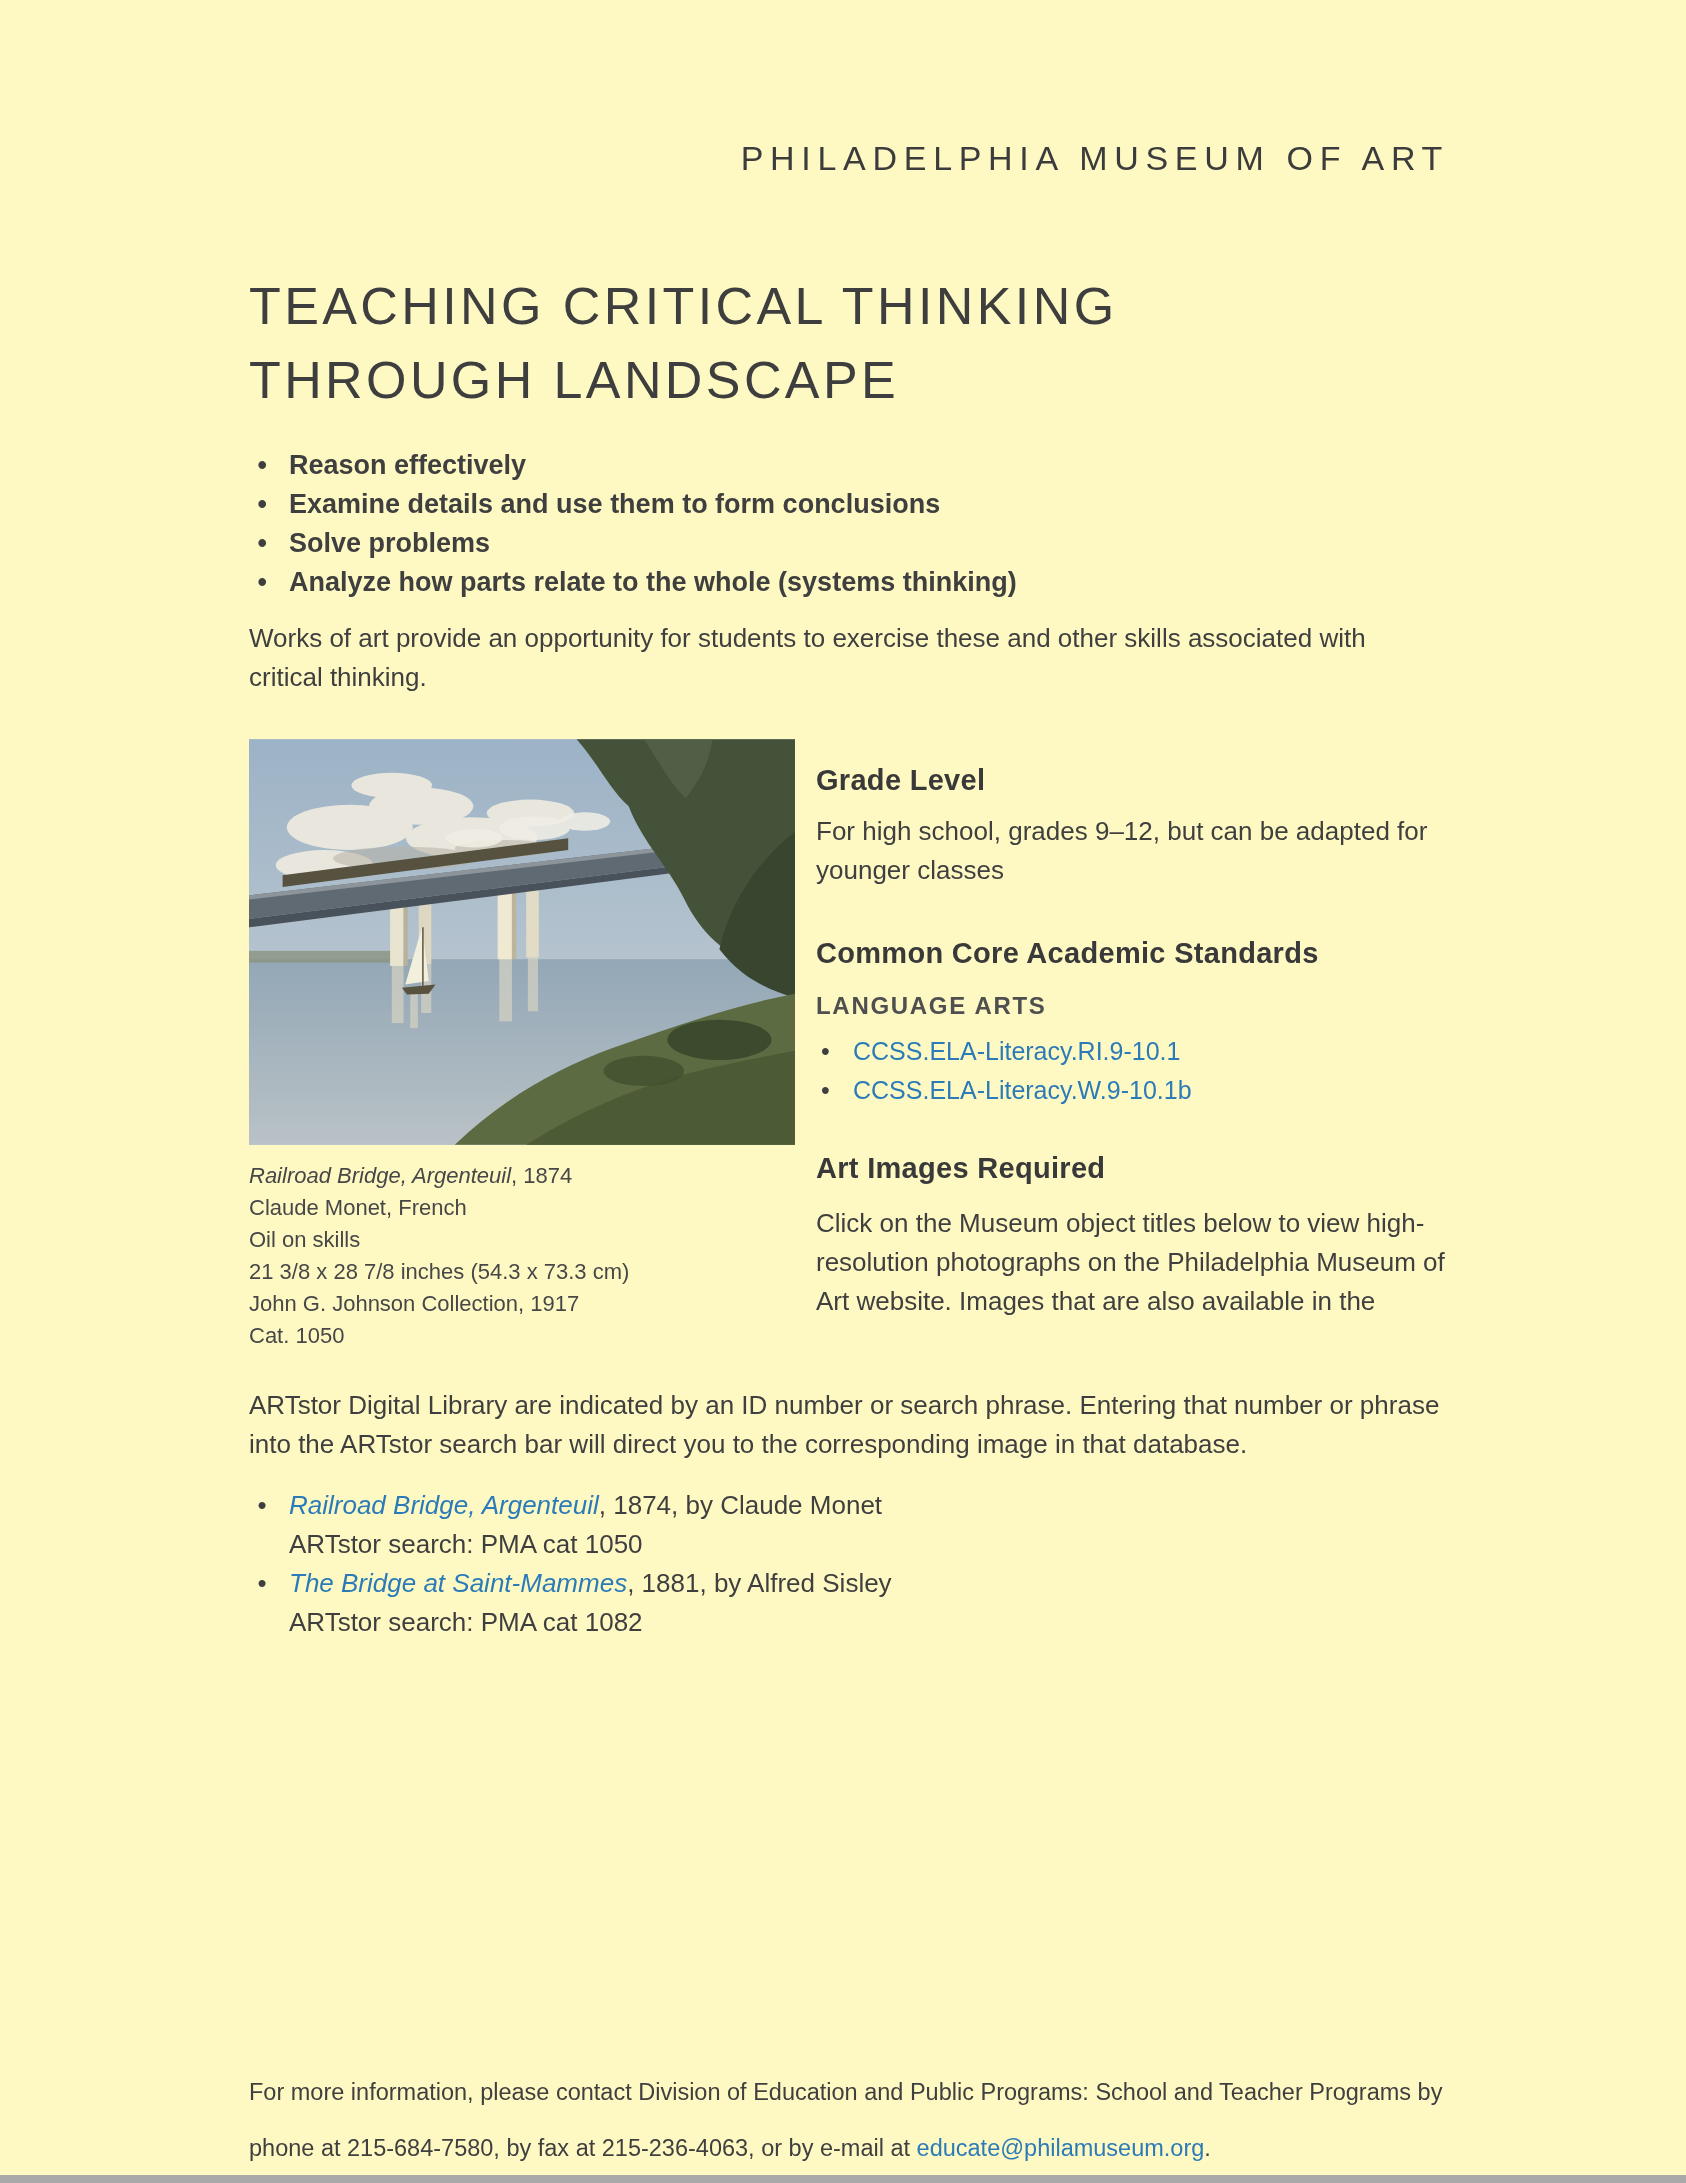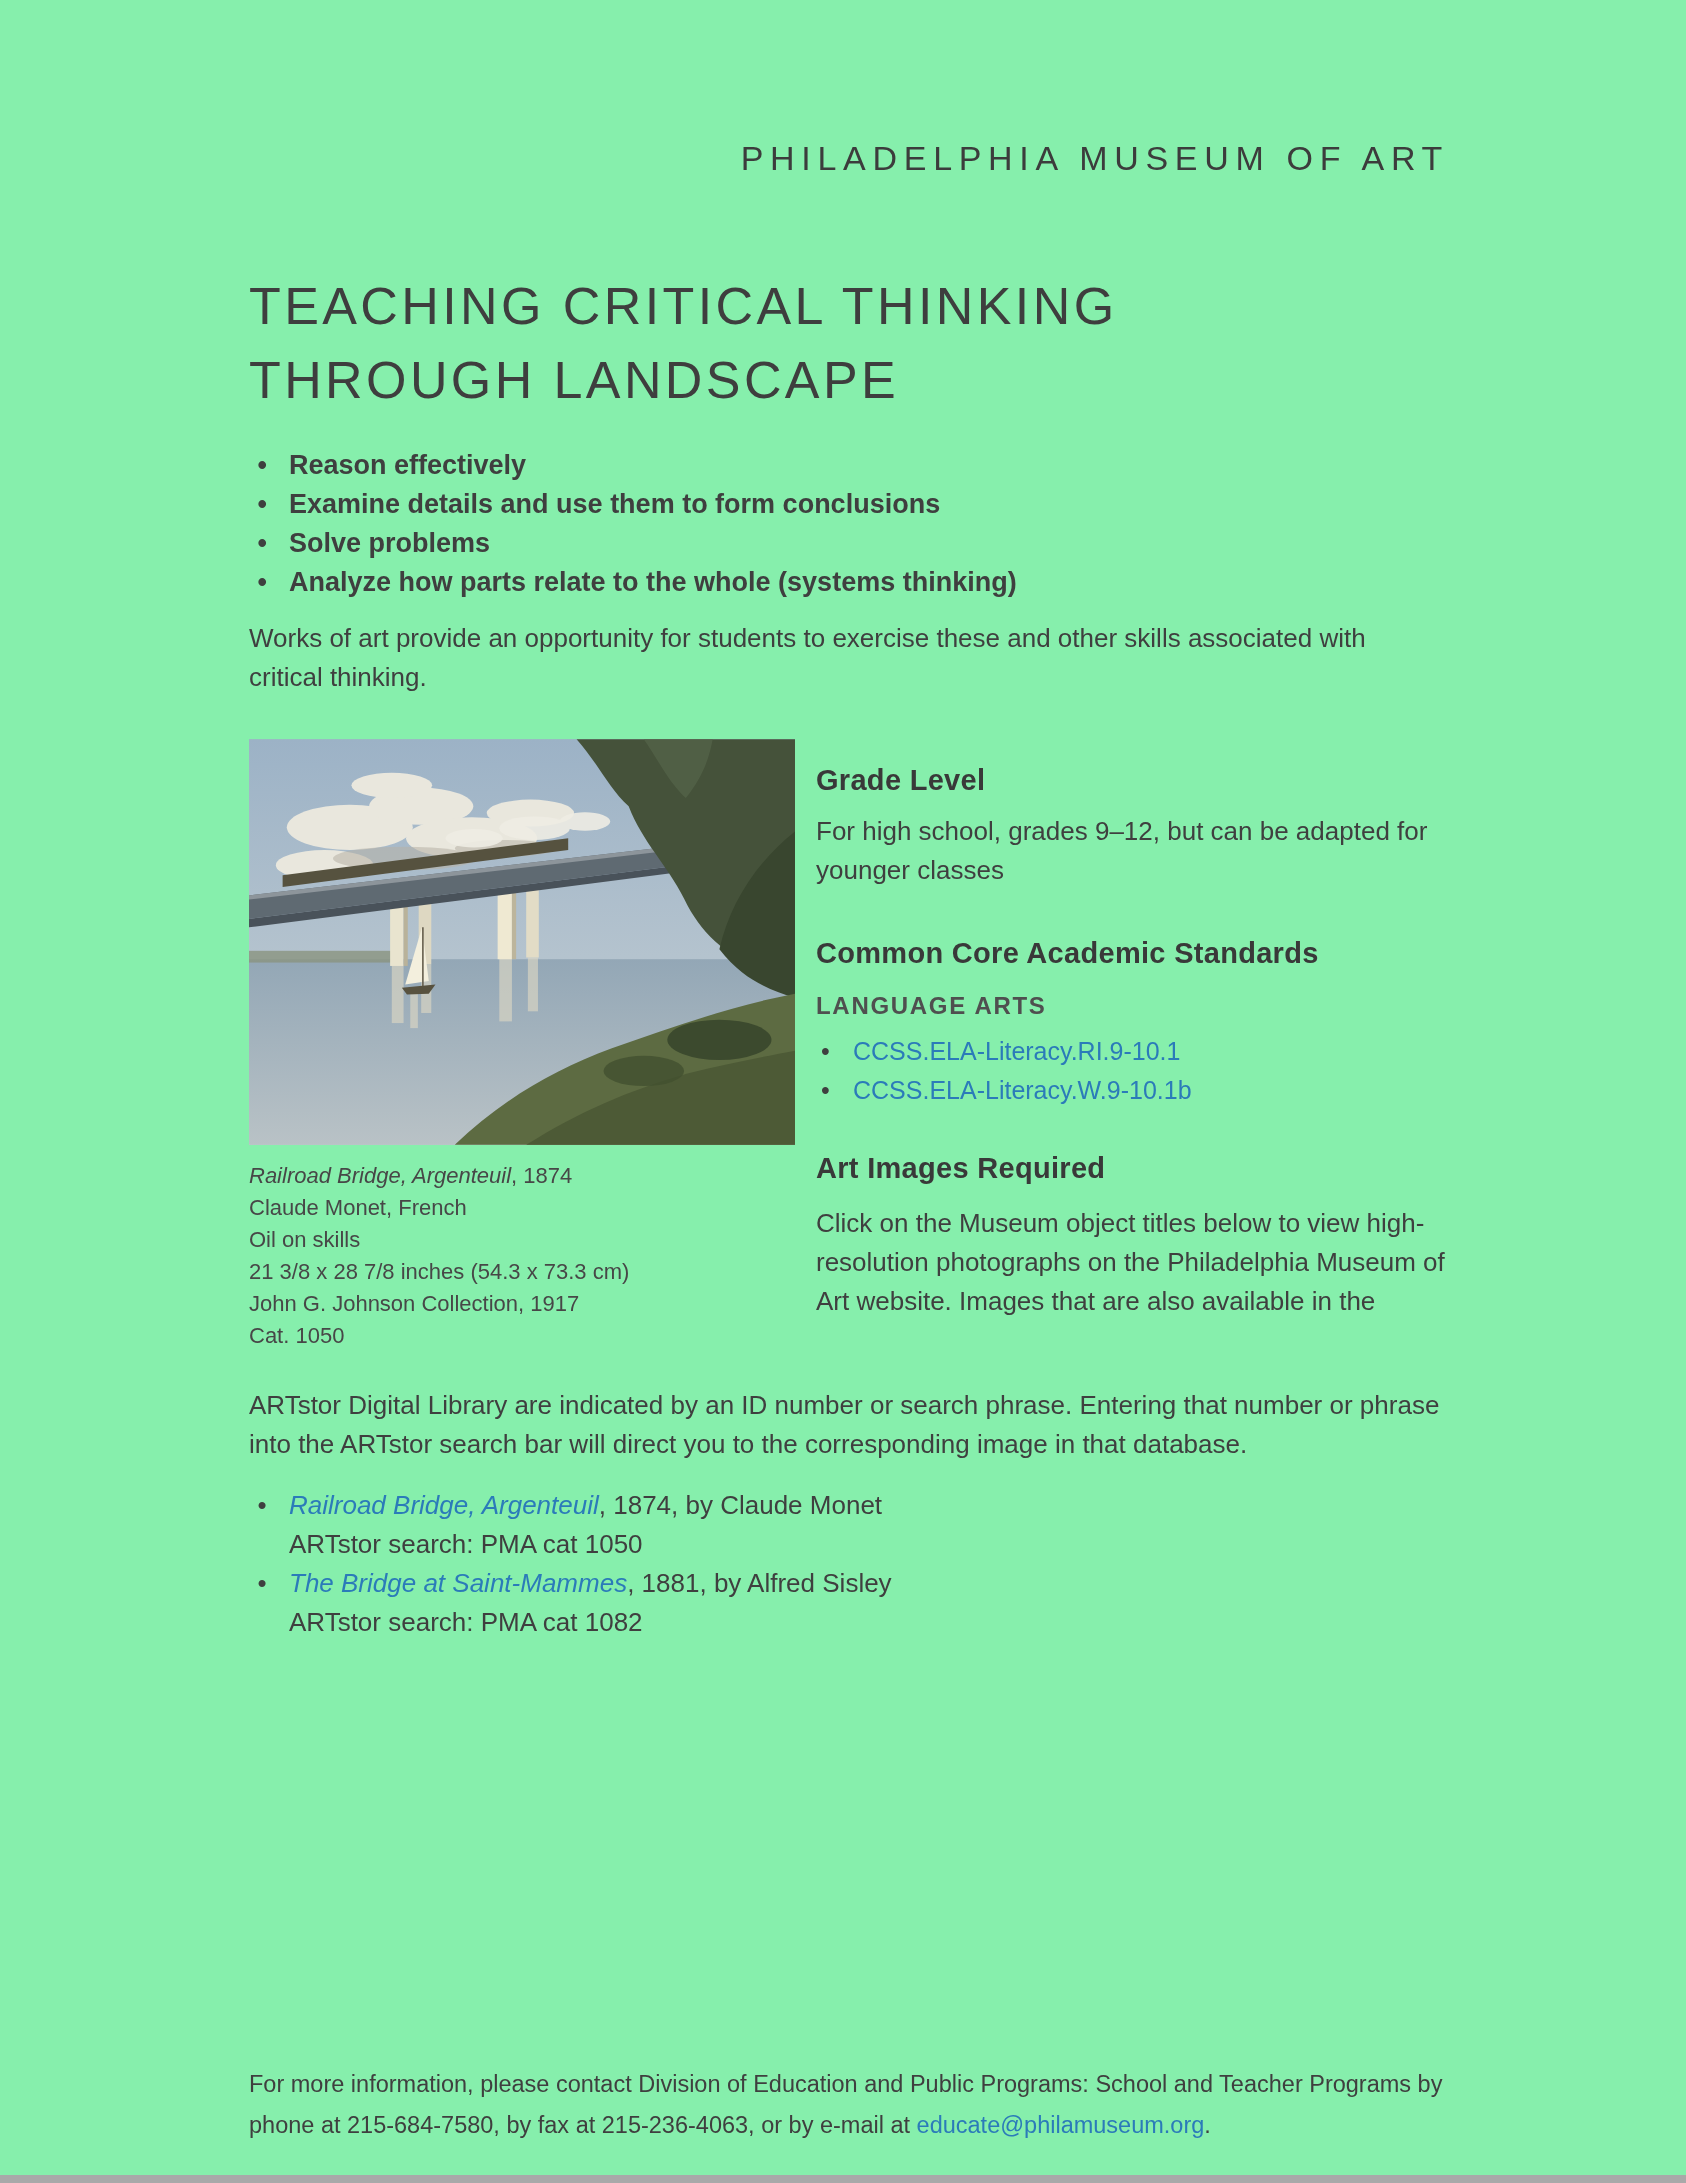--- a/index.html
+++ b/index.html
@@ -1,20 +1,20 @@
 <!DOCTYPE html>
 <html style="font-size:13.4px"><head>
 <meta charset="utf-8">
 <style>
   * { margin:0; padding:0; box-sizing:border-box; }
   html,body { background:#ffffff; }
   .page {
     position:relative;
     width:1687px; height:2183px;
-    background:#86efac;
+    background:#fef9c3;
     font-family:"Liberation Sans", sans-serif;
     color:#3f3f3f;
     overflow:hidden;
   }
   .content { padding:0 238px 0 249px; }
 
   .brand {
     padding-top:139px;
     text-align:right;
     font-size:34px;
@@ -67,21 +67,21 @@
 
   .full-par { margin-top:34px; max-width:1209px; }
 
   ul.art-items { list-style:none; margin-top:22px; }
   ul.art-items li { position:relative; padding-left:40px; font-size:26px; line-height:39px; }
   ul.art-items li::before { content:"\2022"; position:absolute; left:8.4px; color:#3f3f3f; }
   .art-item-link { font-style:italic; color:#2b7bb9; text-decoration:none; cursor:pointer; }
 
   .footer {
     position:absolute; left:249px; right:238px; top:2064px;
-    font-size:23.5px; line-height:41px; color:#3f3f3f;
+    font-size:23.5px; line-height:56px; color:#3f3f3f;
   }
 
   .page-edge {
     position:absolute; left:0; bottom:0; width:100%; height:8.4px;
     background:#a9a9a9;
   }
 </style>
 </head>
 <body>
 

